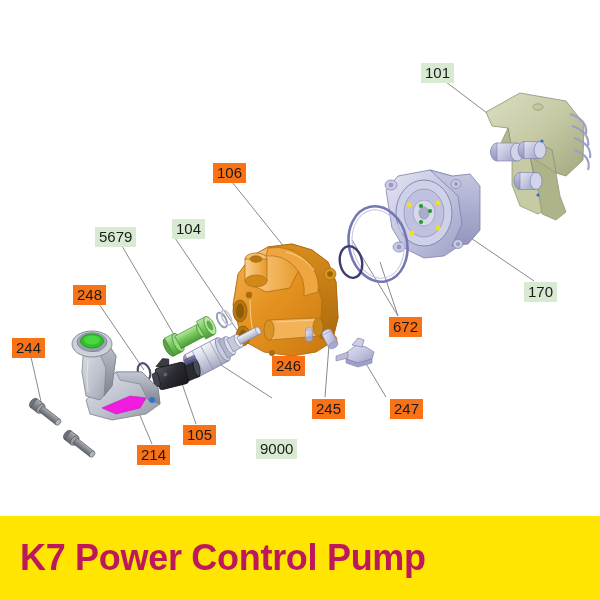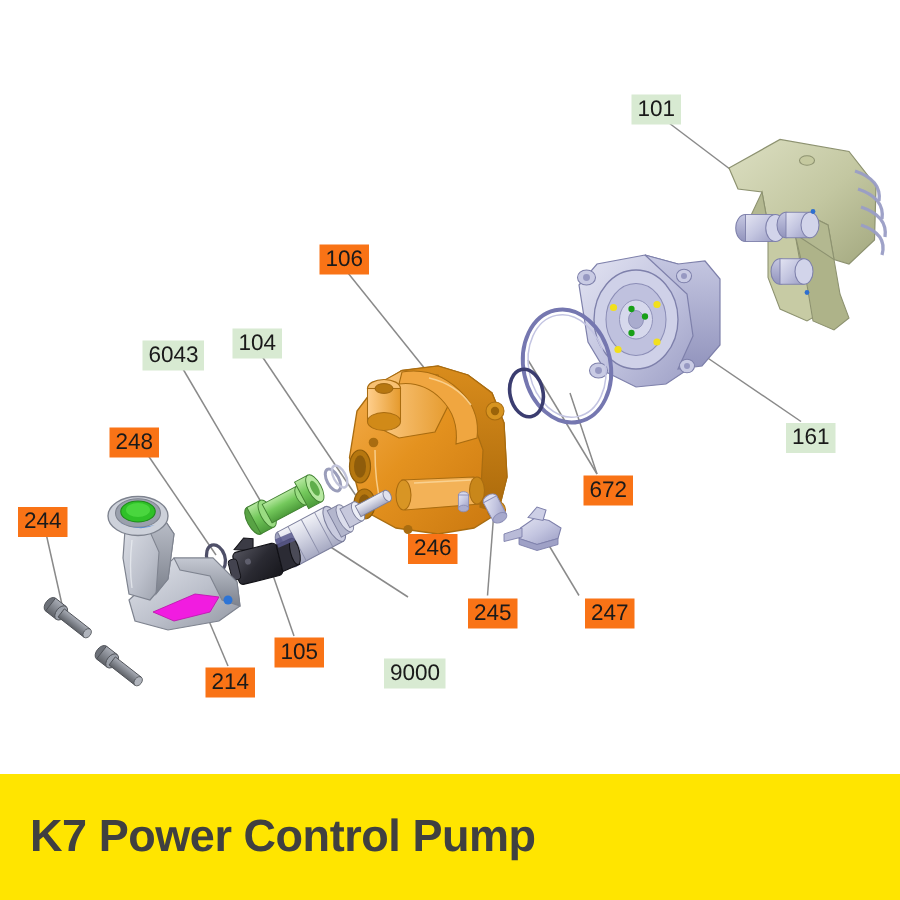--- a/index.html
+++ b/index.html
@@ -35,22 +35,22 @@
 
   
   #title-bar{
     position:absolute;left:0;top:516px;width:600px;height:84px;
     background:#ffe500;
     display:flex;align-items:center;
   }
   #title-text{
     font-family:"Liberation Sans", sans-serif;
     font-weight:bold;
-    font-size:30px;
-    color:#404040;
+    font-size:36px;
+    color:#be185d;
     margin-left:20px;
     letter-spacing:-0.3px;
   }
 </style>
 </head>
 <body>
 
 <div id="diagram-root">
 
   <div id="exploded-view">
@@ -353,24 +353,24 @@
           <ellipse cx="66" cy="440" rx="3.4" ry="5.4" fill="#6d7179" stroke="#4d5056" stroke-width="0.6"></ellipse>
           <rect x="66" y="434.6" width="9" height="10.8" fill="url(#gSteel)" stroke="#4d5056" stroke-width="0.6"></rect>
           <ellipse cx="75" cy="440" rx="3.4" ry="5.4" fill="#9ba0a9" stroke="#4d5056" stroke-width="0.6"></ellipse>
           <rect x="75" y="436.6" width="22" height="6.8" fill="url(#gSteel)" stroke="#4d5056" stroke-width="0.6"></rect>
           <ellipse cx="97" cy="440" rx="2.4" ry="3.4" fill="#b0b4bc" stroke="#4d5056" stroke-width="0.5"></ellipse>
         </g>
       </g>
     </svg>
 
     <div class="callout green" style="left:421px;top:63px;">101</div>
-    <div class="callout green" style="left:524px;top:282px;">161</div>
+    <div class="callout green" style="left:524px;top:282px;">170</div>
     <div class="callout blue" style="left:213px;top:163px;">106</div>
-    <div class="callout green" style="left:155px;top:219px;">104</div>
-    <div class="callout green" style="left:95px;top:227px;">6043</div>
+    <div class="callout green" style="left:172px;top:219px;">104</div>
+    <div class="callout green" style="left:95px;top:227px;">5679</div>
     <div class="callout blue" style="left:73px;top:285px;">248</div>
     <div class="callout blue" style="left:12px;top:338px;">244</div>
     <div class="callout blue" style="left:137px;top:445px;">214</div>
     <div class="callout blue" style="left:183px;top:425px;">105</div>
     <div class="callout green" style="left:256px;top:399px;margin-top:40px;">9000</div>
     <div class="callout blue" style="left:272px;top:356px;">246</div>
     <div class="callout blue" style="left:312px;top:399px;">245</div>
     <div class="callout blue" style="left:390px;top:399px;">247</div>
     <div class="callout blue" style="left:389px;top:317px;">672</div>
 

